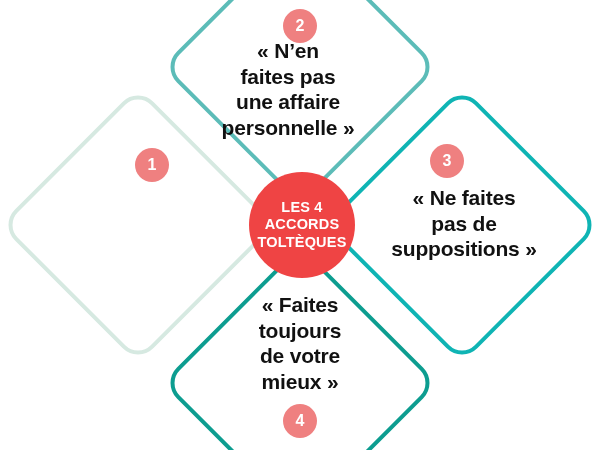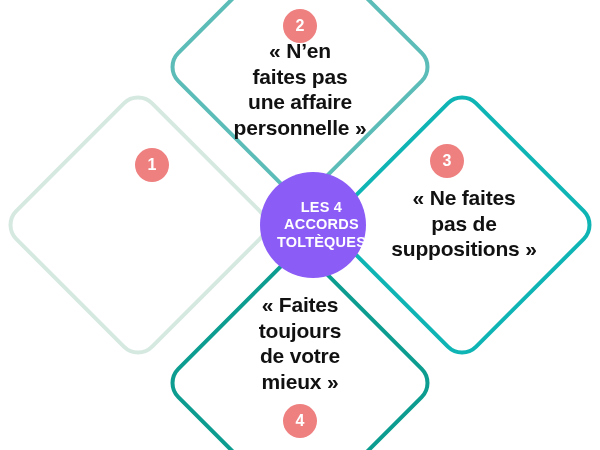--- a/index.html
+++ b/index.html
@@ -67,35 +67,35 @@
     text-align: center;
     color: #111111;
     font-weight: bold;
     font-size: 21px;
     line-height: 1.22;
     letter-spacing: -0.2px;
     z-index: 20;
     white-space: pre-line;
   }
   .q1 { left: 58px;  top: 185px; width: 192px; }
-  .q2 { left: 212px; top: 38px;  width: 176px; }
+  .q2 { left: 200px; top: 38px;  width: 176px; }
   .q3 { left: 368px; top: 185px; width: 192px; }
   .q4 { left: 222px; top: 292px; width: 156px; }
 
   
   .center-circle {
     position: absolute;
-    left: 260px; top: 172px;
+    left: 249px; top: 172px;
     width: 106px; height: 106px;
     border-radius: 50%;
-    background: #8b5cf6;
+    background: #ef4444;
     z-index: 30;
     display: flex;
     align-items: center;
-    justify-content: flex-end;
+    justify-content: center;
   }
   .center-label {
     color: #ffffff;
     font-weight: bold;
     font-size: 14.5px;
     line-height: 1.18;
     letter-spacing: 0.2px;
     text-align: center;
     white-space: pre-line;
   }

